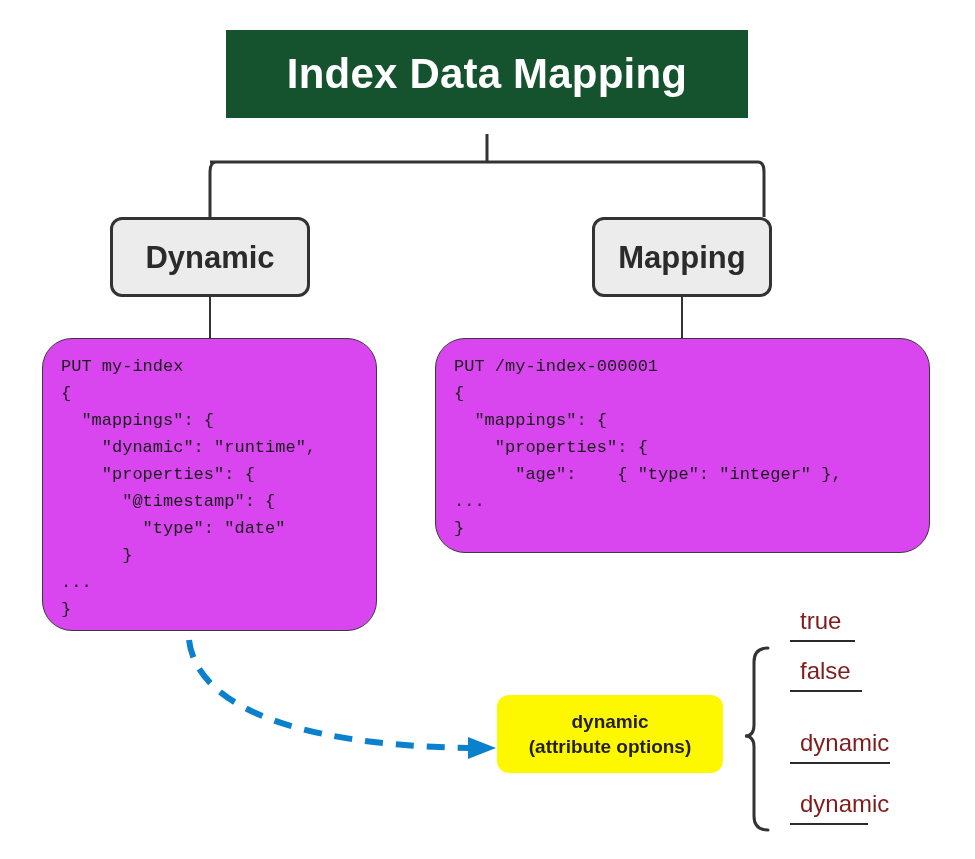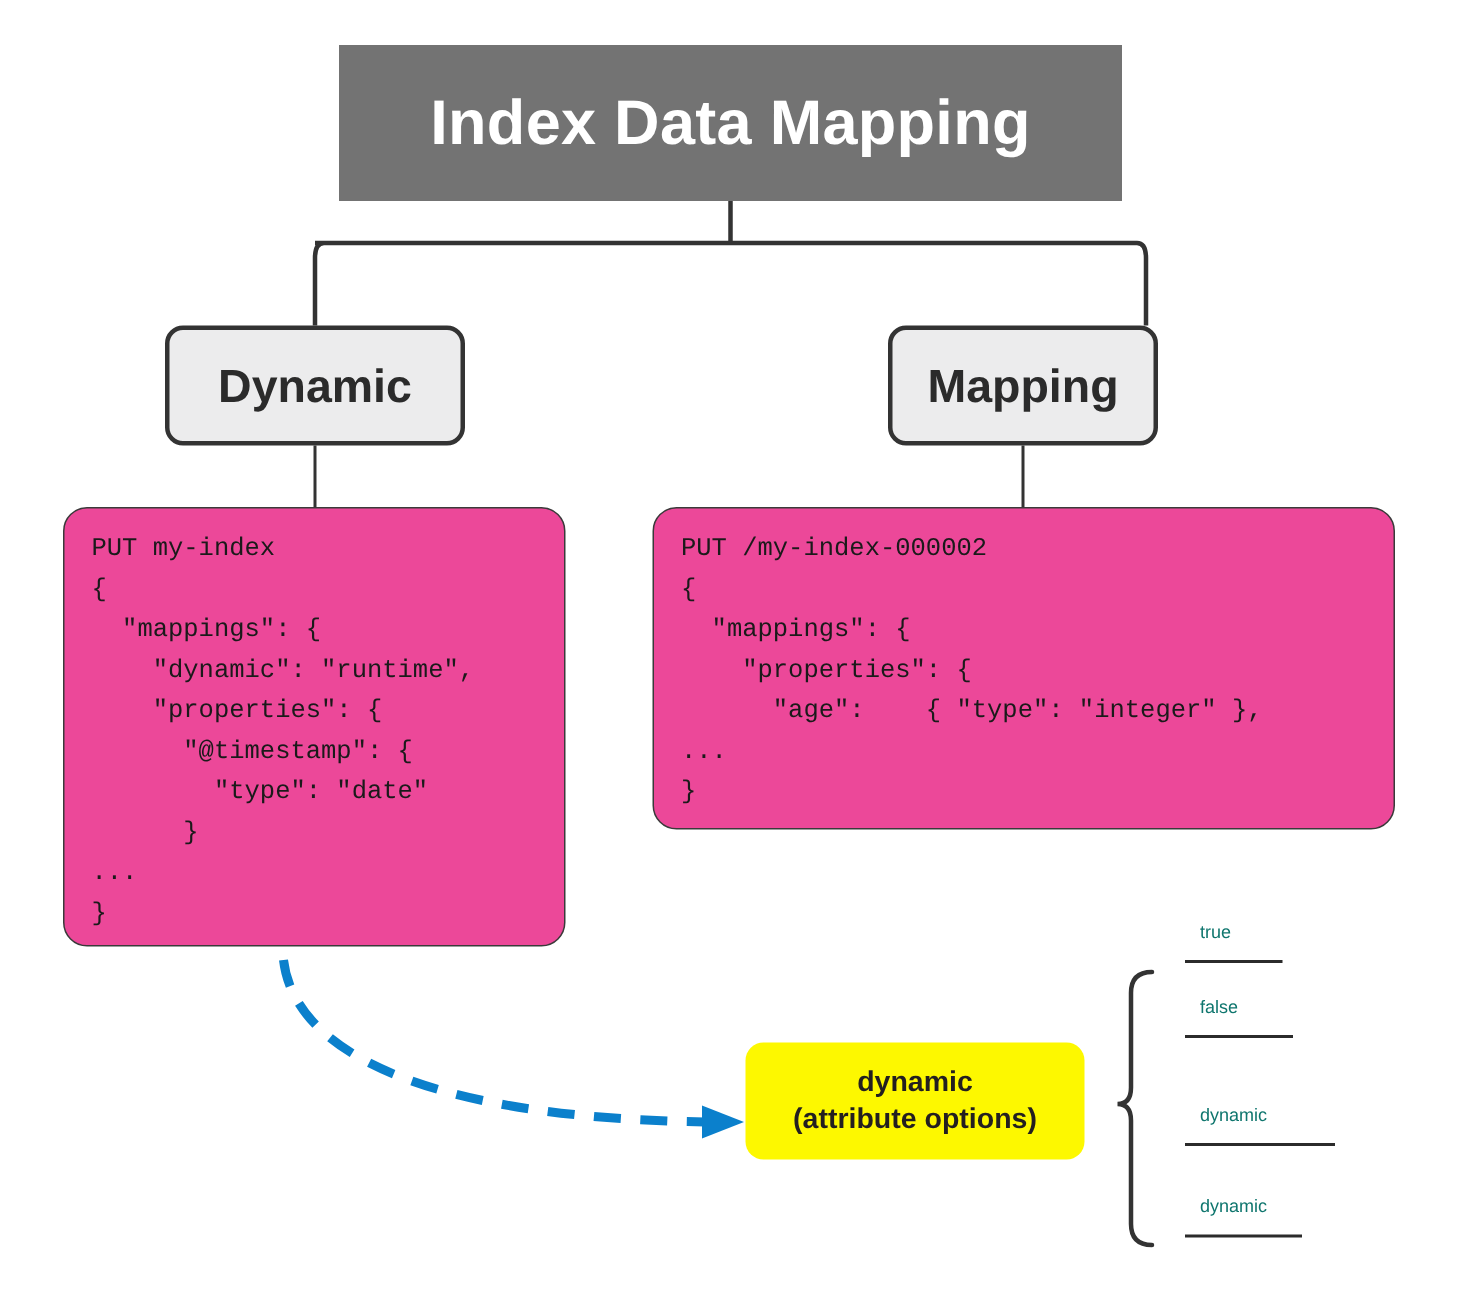--- a/index.html
+++ b/index.html
@@ -28,22 +28,22 @@
     height: 859px;
     pointer-events: none;
   }
 
   
   .title-box {
     position: absolute;
     left: 226px;
     top: 30px;
     width: 522px;
-    height: 104px;
-    background: #737373;
+    height: 88px;
+    background: #14532d;
     display: flex;
     align-items: center;
     justify-content: center;
   }
   .title-box .title-text {
     color: #ffffff;
     font-size: 42px;
     font-weight: bold;
     letter-spacing: 0.2px;
     line-height: 1;
@@ -75,23 +75,23 @@
   #cat-explicit {
     left: 592px;
     top: 217px;
     width: 180px;
     height: 80px;
   }
 
   
   .code-box {
     position: absolute;
-    background: #ec4899;
+    background: #d946ef;
     border: 1.6px solid #3a3a3a;
-    border-radius: 16px;
+    border-radius: 30px;
     box-sizing: border-box;
     padding: 14px 18px;
   }
   #code-dynamic {
     left: 42px;
     top: 338px;
     width: 335px;
     height: 293px;
   }
   #code-explicit {
@@ -138,22 +138,22 @@
     left: 790px;
     top: 600px;
     width: 160px;
     height: 240px;
   }
   .option-item {
     position: absolute;
     left: 0;
   }
   .option-label {
-    font-size: 12px;
-    color: #0f766e;
+    font-size: 24px;
+    color: #7f1d1d;
     line-height: 26px;
     display: block;
     padding: 0 6px 0 10px;
     white-space: nowrap;
   }
   .option-rule {
     display: block;
     height: 2px;
     background: #2b2b2b;
     margin-top: 6px;
@@ -203,21 +203,21 @@
   "mappings": {
     "dynamic": "runtime",
     "properties": {
       "@timestamp": {
         "type": "date"
       }
 ...
 }</pre>
   </div>
   <div id="code-explicit" class="code-box">
-    <pre>PUT /my-index-000002
+    <pre>PUT /my-index-000001
 {
   "mappings": {
     "properties": {
       "age":    { "type": "integer" },
 ...
 }</pre>
   </div>
 
   <div id="yellow-box">
     <span class="yb-line">dynamic</span>

